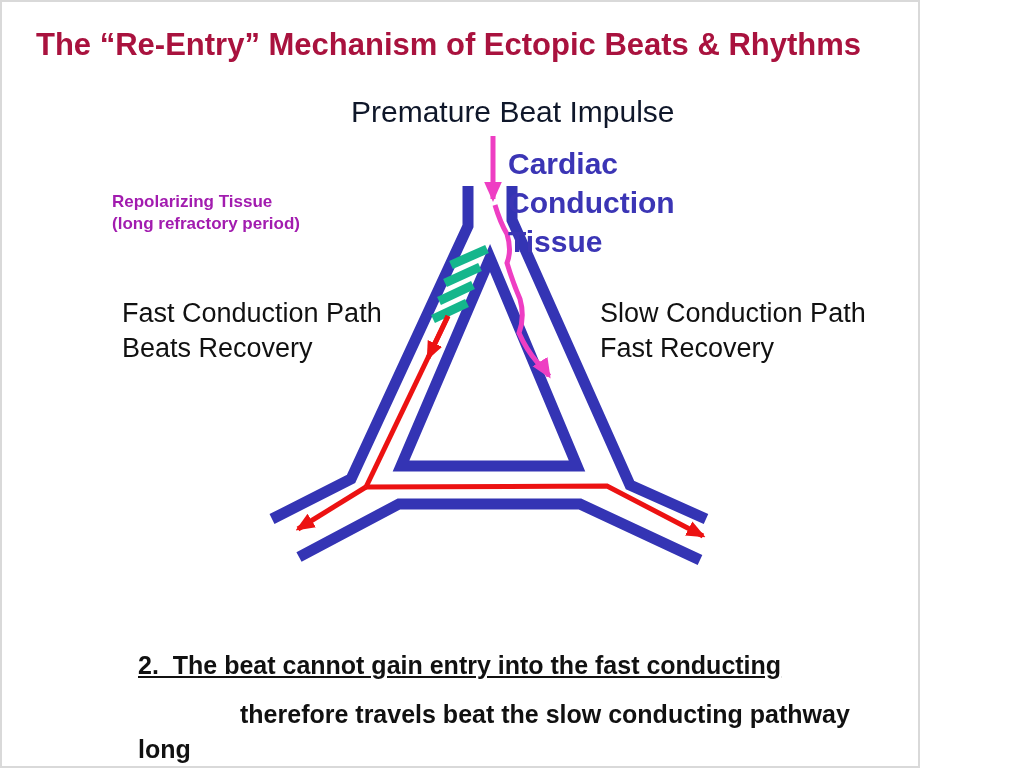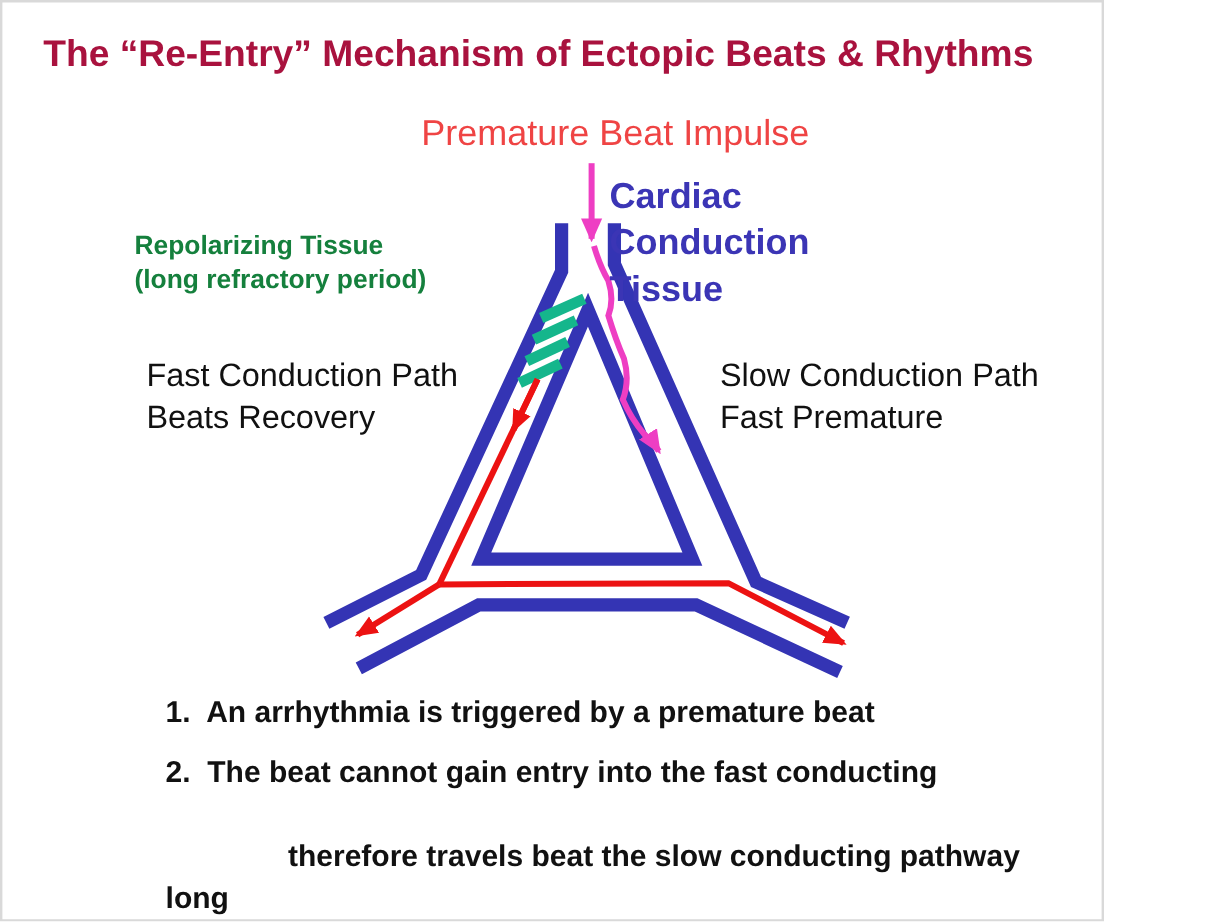--- a/index.html
+++ b/index.html
@@ -6,30 +6,30 @@
   .slide{
     position:relative;width:920px;height:768px;background:#ffffff;overflow:hidden;
     font-family:"Liberation Sans","DejaVu Sans",sans-serif;
     box-shadow:inset 0 0 0 2px #d9d9d9;
   }
   .lbl{position:absolute;white-space:pre-line;line-height:1.22;}
   .title{
     left:36px;top:26px;width:960px;
     font-size:31px;font-weight:bold;color:#A9123E;white-space:nowrap;
   }
-  .premature{left:351px;top:94px;font-size:30px;color:#ef4444;white-space:nowrap;}
+  .premature{left:351px;top:94px;font-size:30px;color:#0f172a;white-space:nowrap;}
   .cardiac{left:508px;top:144px;width:220px;
     font-size:30px;font-weight:bold;color:#3B35B5;line-height:1.3;}
-  .repolarizing{left:112px;top:191px;font-size:22px;font-weight:bold;color:#15803d;line-height:1.28;}
+  .repolarizing{left:112px;top:191px;font-size:17px;font-weight:bold;color:#a21caf;line-height:1.28;}
   .pathlabel{font-size:27px;color:#111111;line-height:1.3;}
   .fastpath{left:122px;top:296px;}
   .slowpath{left:600px;top:296px;}
   .note{position:absolute;white-space:pre;font-size:25px;font-weight:bold;color:#111111;}
   .n1{left:138px;top:580px;}
-  .n2a{left:138px;top:630px;}
+  .n2a{left:138px;top:651px;text-decoration:underline;}
   .n2b{left:138px;top:665px;}
   .n2c{left:240px;top:700px;}
   .n2d{left:138px;top:735px;}
   svg.diagram{position:absolute;left:0;top:0;}
 </style>
 </head>
 <body>
 
 <div class="slide">
 
@@ -78,20 +78,19 @@
 Conduction
 Tissue</div>
 
   <div class="lbl repolarizing">Repolarizing Tissue
 (long refractory period)</div>
 
   <div class="lbl pathlabel fastpath">Fast Conduction Path
 Beats Recovery</div>
 
   <div class="lbl pathlabel slowpath">Slow Conduction Path
-Fast Premature</div>
+Fast Recovery</div>
 
-  <div class="note n1">1.  An arrhythmia is triggered by a premature beat</div>
   <div class="note n2a">2.  The beat cannot gain entry into the fast conducting</div>
   <div class="note n2c">therefore travels beat the slow conducting pathway</div>
   <div class="note n2d">long</div>
 
 </div>
 
 </body></html>

